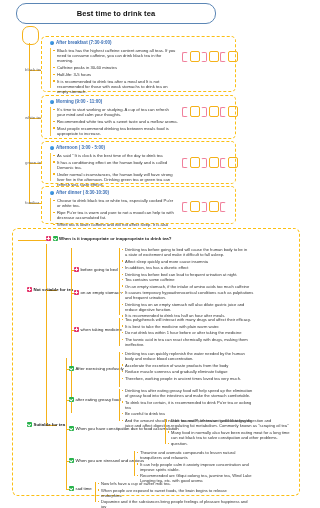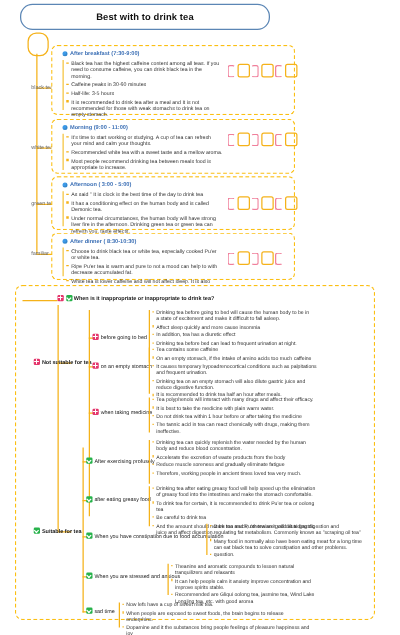--- a/index.html
+++ b/index.html
@@ -64,21 +64,21 @@
   .leaf{position:absolute;font-size:4.1px;line-height:5px;color:#333;}
   .leafgrp{position:absolute;}
   .leafgrp .leaf{position:relative;margin-bottom:1.6px;padding-left:3px;}
   .leafgrp .leaf:before{content:"";position:absolute;left:0;top:1.8px;width:1.4px;height:1.4px;background:#f5b21a;}
   .conn{position:absolute;border-left:.8px solid #f5b21a;}
   .connh{position:absolute;height:.8px;background:#f5b21a;}
 </style>
 </head>
 <body>
 
-<div class="root-title">Best with to drink tea</div>
+<div class="root-title">Best time to drink tea</div>
 
 <div class="stem-circle"></div>
 <div class="trunk"></div>
 <div class="trunk2"></div>
 
 <div class="connh" style="left:29px;top:70px;width:16px;"></div>
 <div class="cat-label" style="left:25px;top:67px;">black tea</div>
 <div class="card" style="left:41px;top:36px;width:195px;height:56px;">
   <div class="card-inner">
     <div class="vrail" style="left:8px;top:11px;height:40px;"></div>

